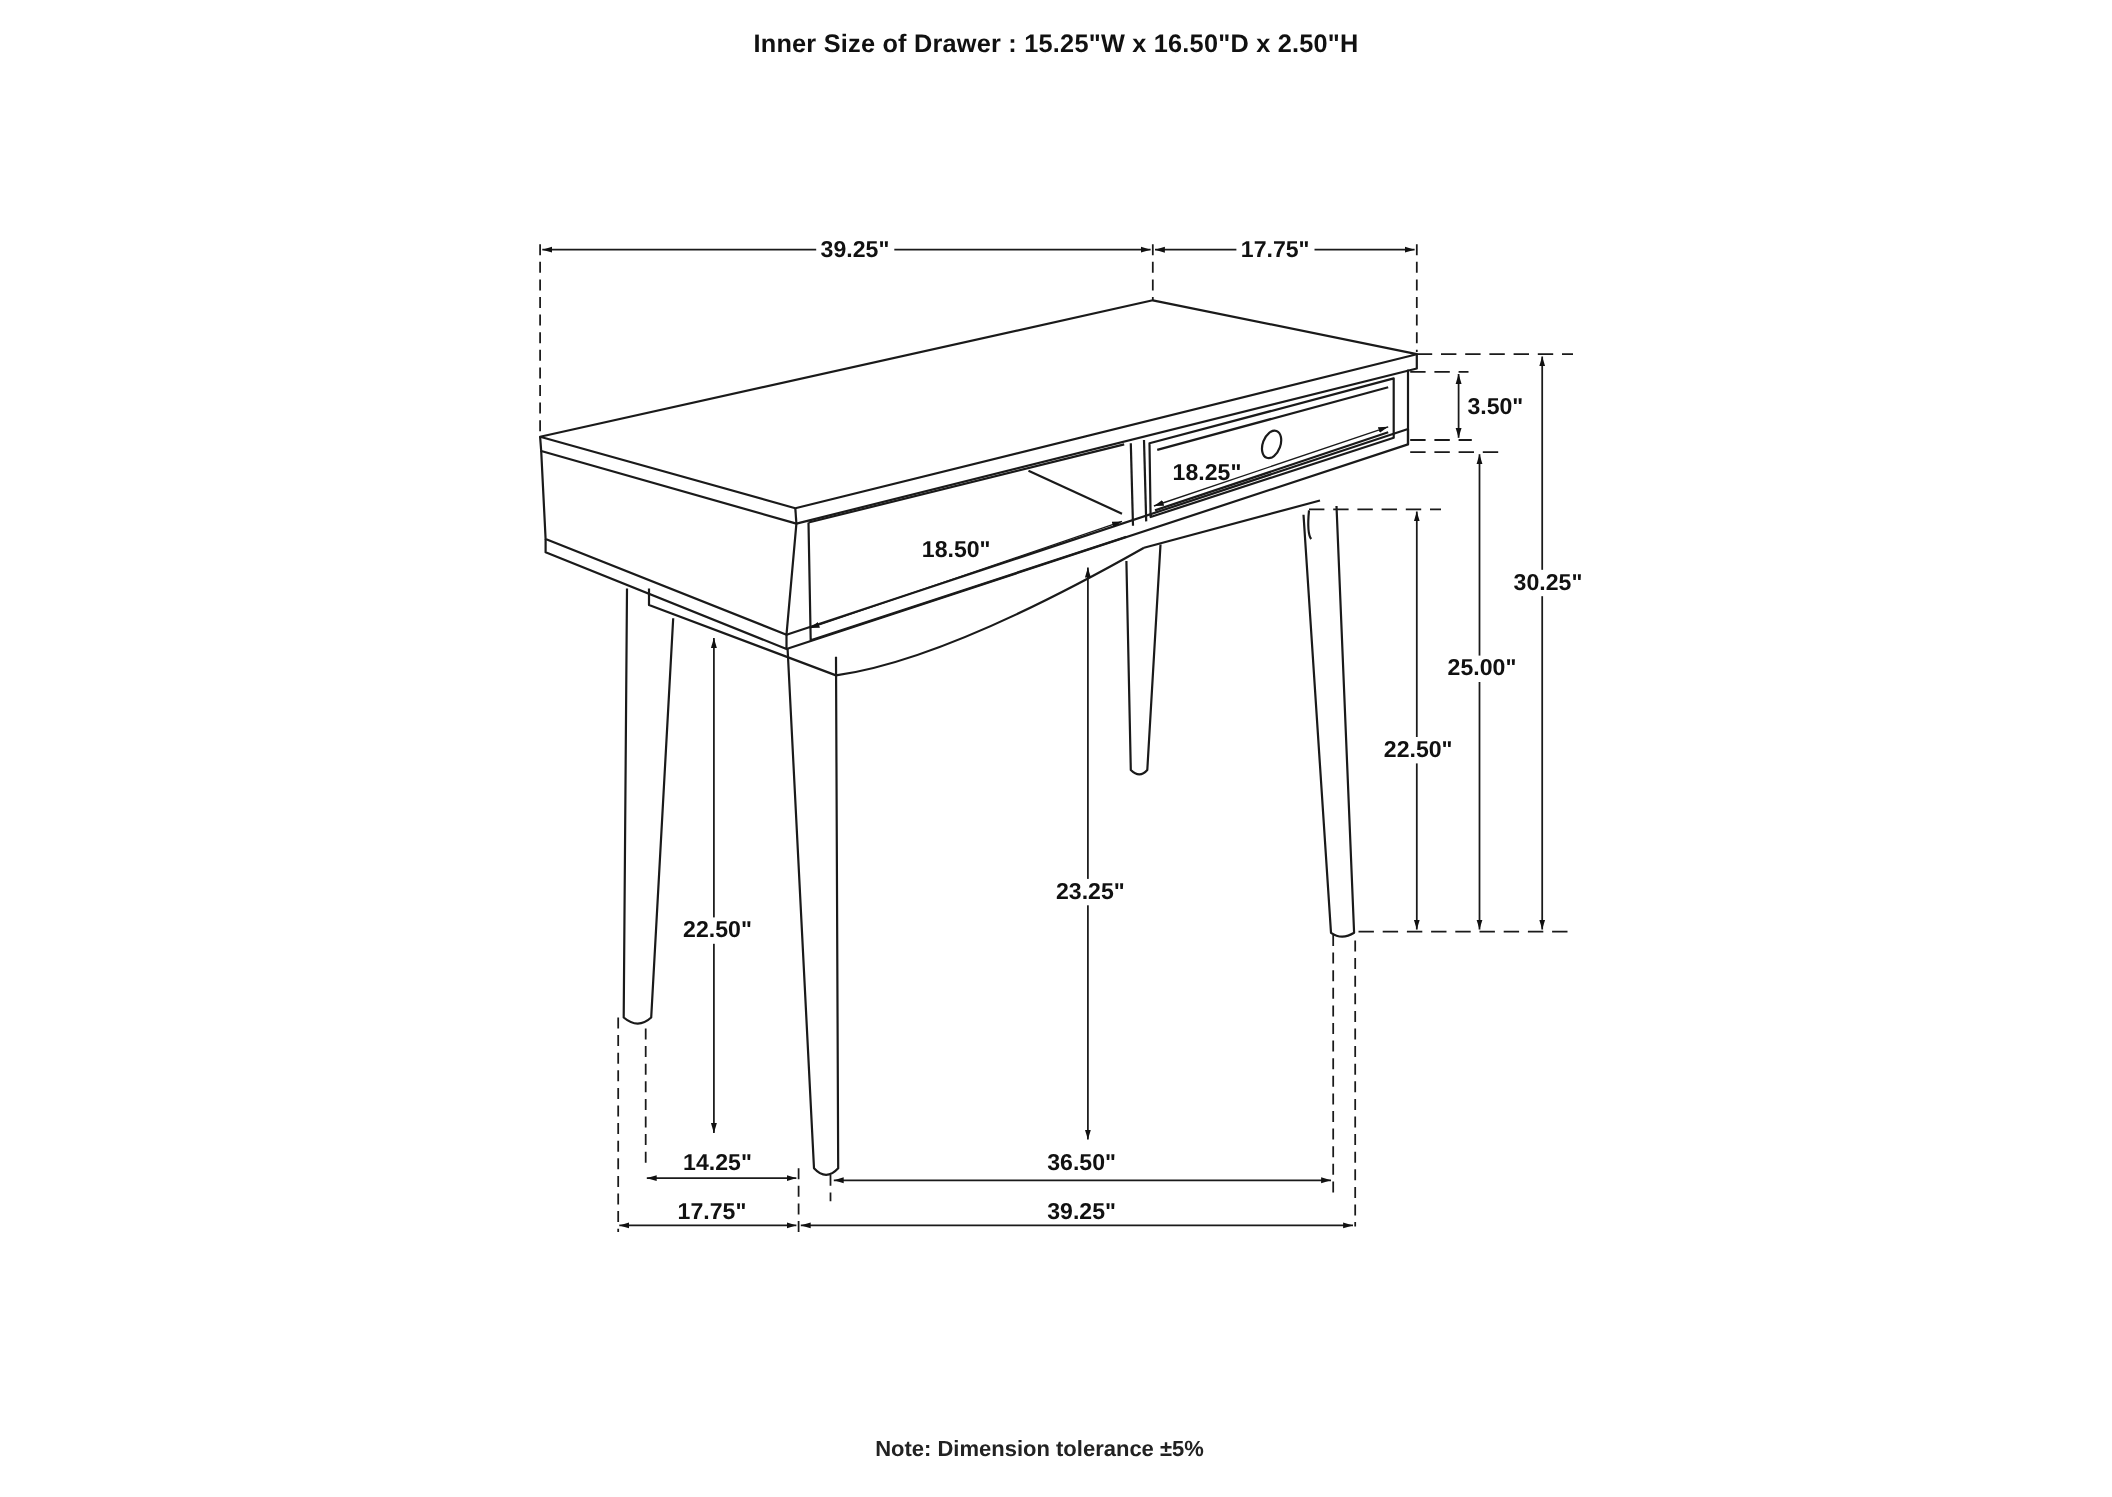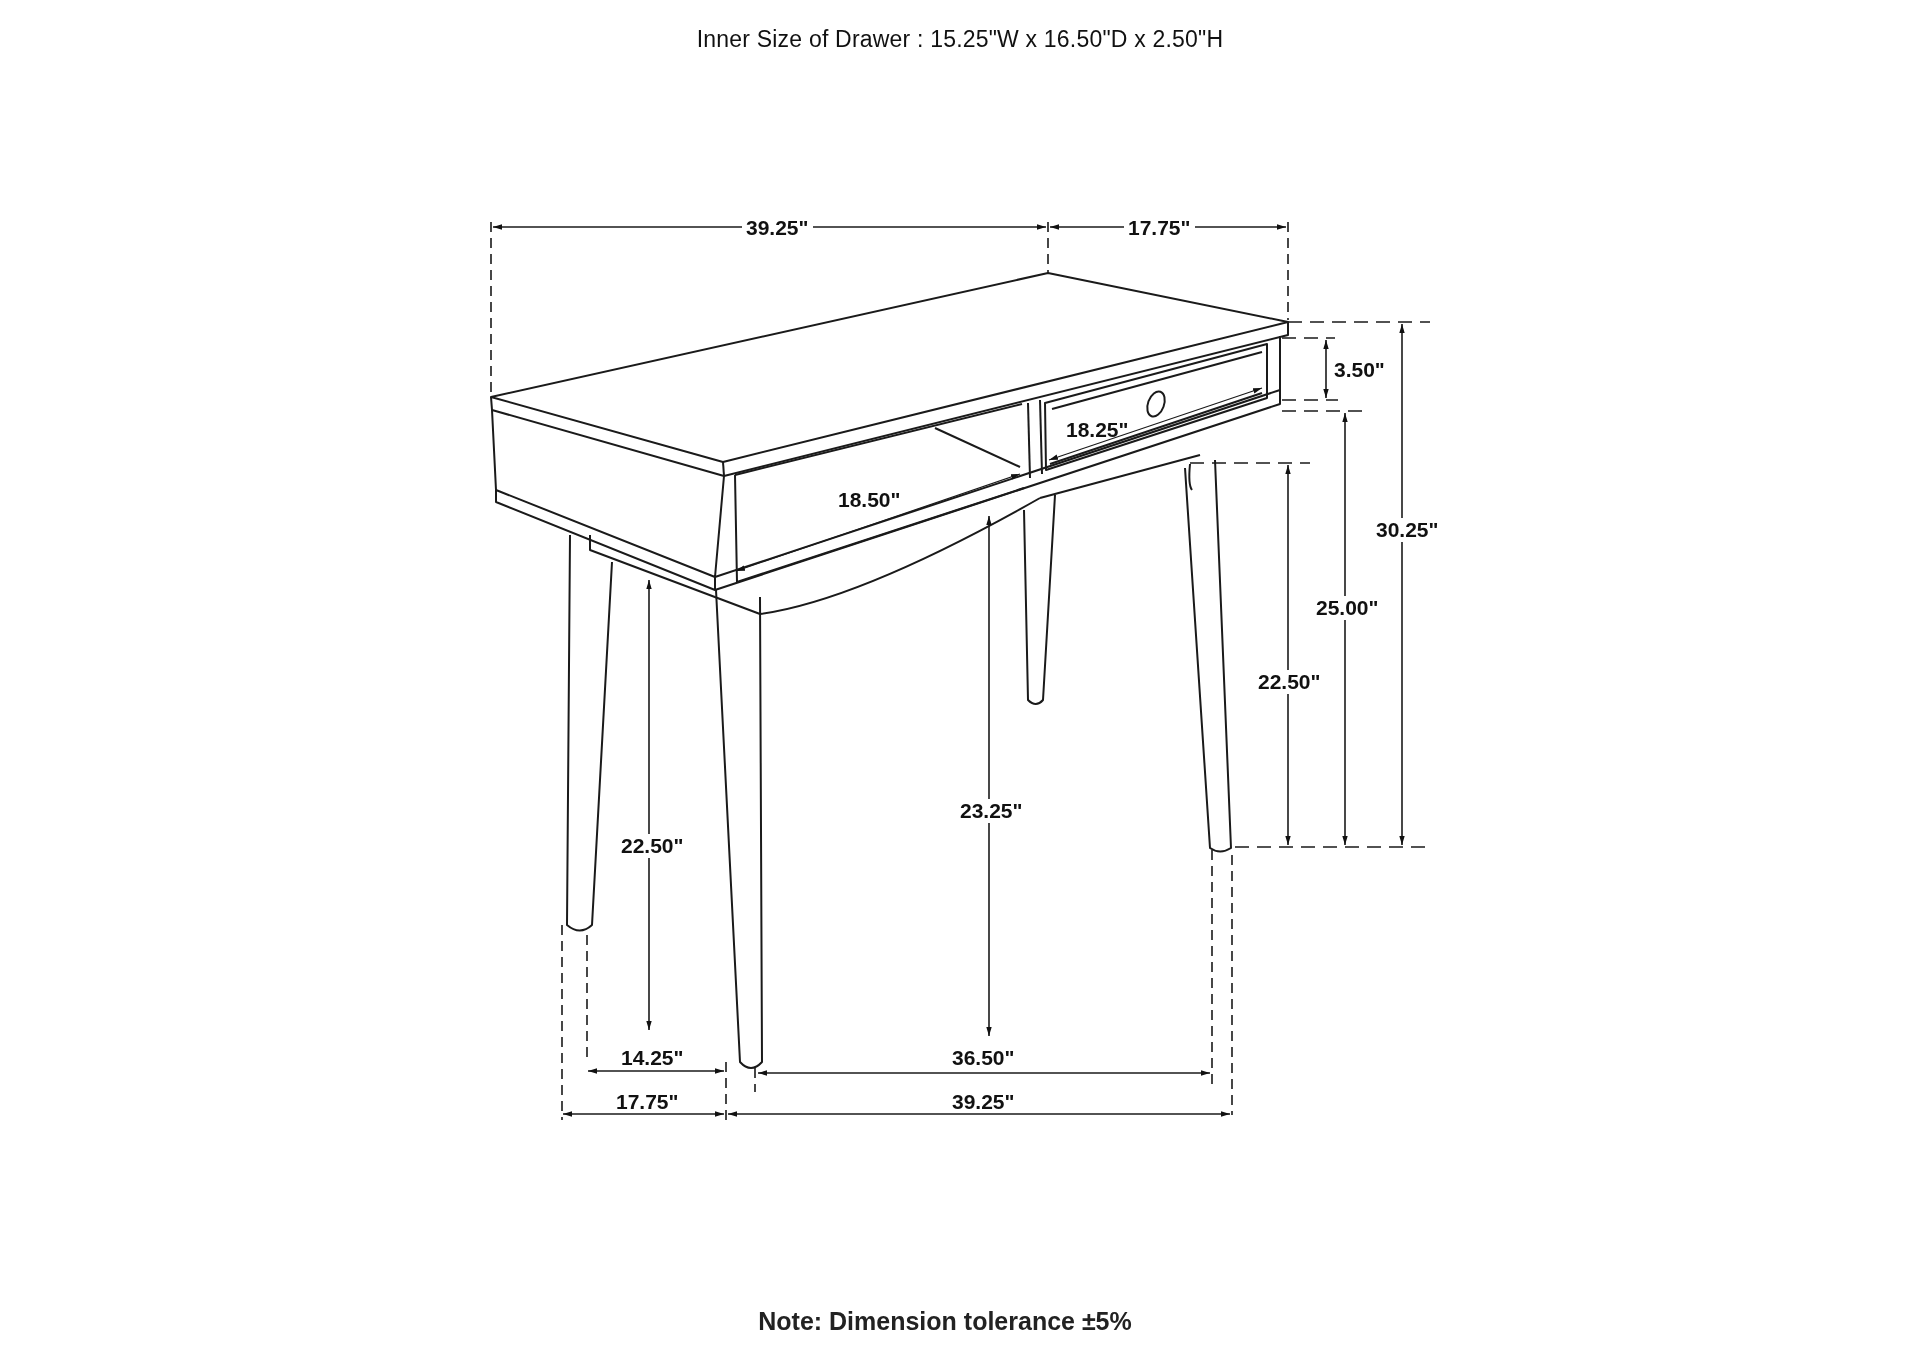--- a/index.html
+++ b/index.html
@@ -1,21 +1,21 @@
 <!DOCTYPE html>
 <html><head>
 <meta charset="utf-8">
 <style>
   html, body { margin:0; padding:0; background:#ffffff; }
   body { width:1920px; height:1361px; position:relative; overflow:hidden;
          font-family:"Liberation Sans", sans-serif; color:#111; }
   .title { position:absolute; left:0; width:1920px; text-align:center; top:26px;
-           font-size:23px; font-weight:normal; letter-spacing:0.2px; }
+           font-size:23px; font-weight:bold; letter-spacing:0.2px; }
   .note  { position:absolute; left:0; width:1920px; text-align:center; top:1307px;
-           font-size:25px; font-weight:bold; color:#222; padding-left:0px; }
+           font-size:20px; font-weight:bold; color:#222; padding-left:0px; }
   .note span { display:inline-block; margin-left:-30px; }
   svg#drawing { position:absolute; left:0; top:0; }
   .dim { position:absolute; font-size:21px; font-weight:bold; background:#fff;
          padding:0 4px; line-height:24px; white-space:nowrap; }
 </style>
 </head>
 <body>
 
 <div class="title">Inner Size of Drawer : 15.25"W x 16.50"D x 2.50"H</div>
 

